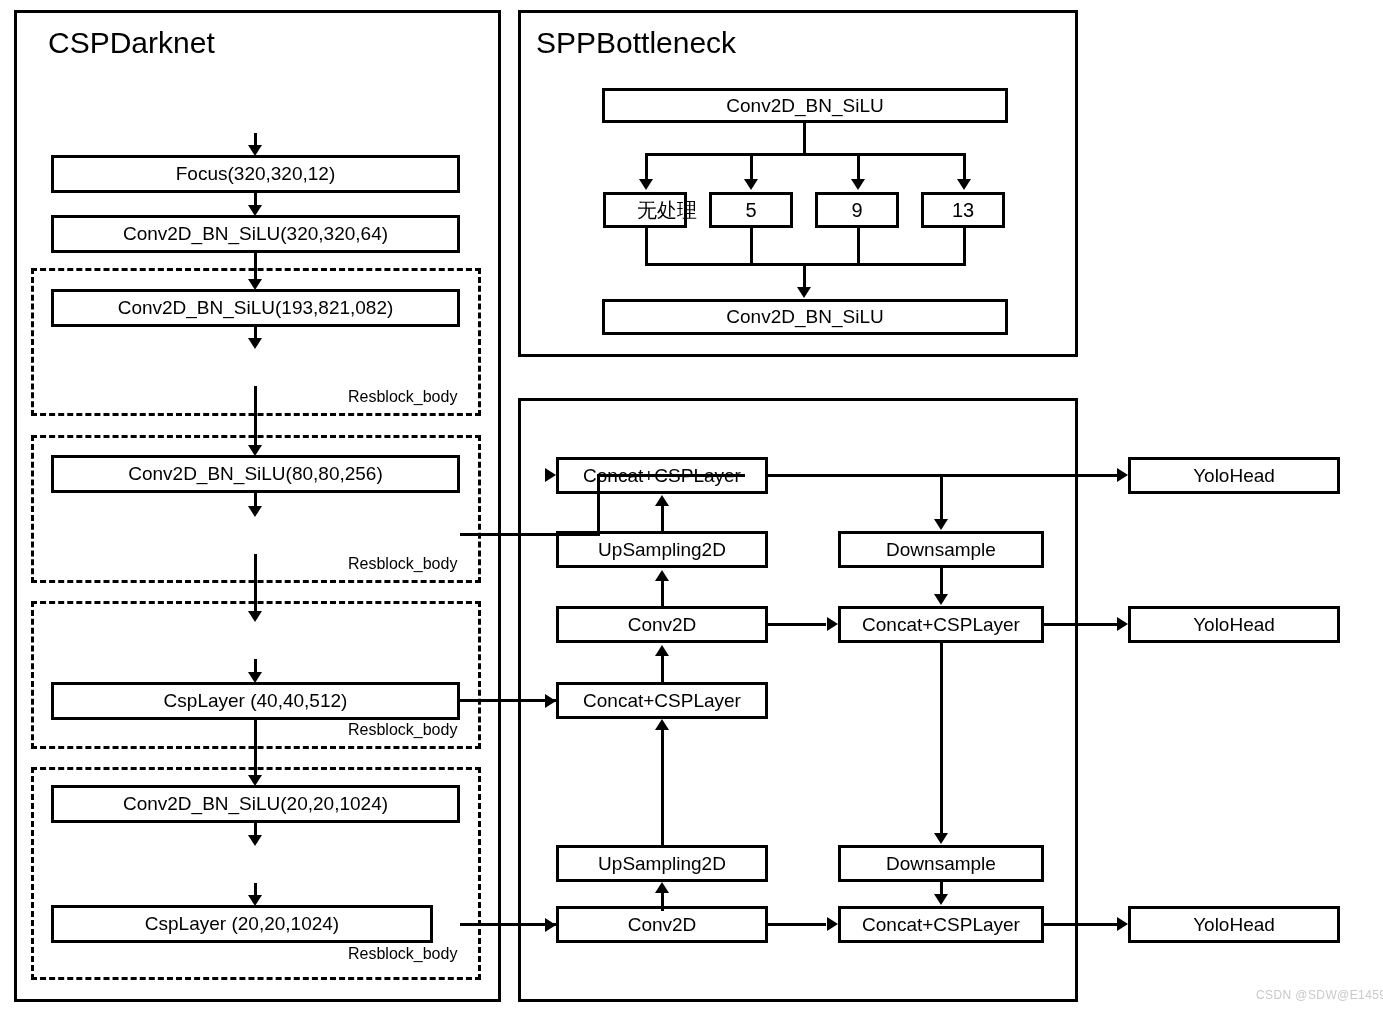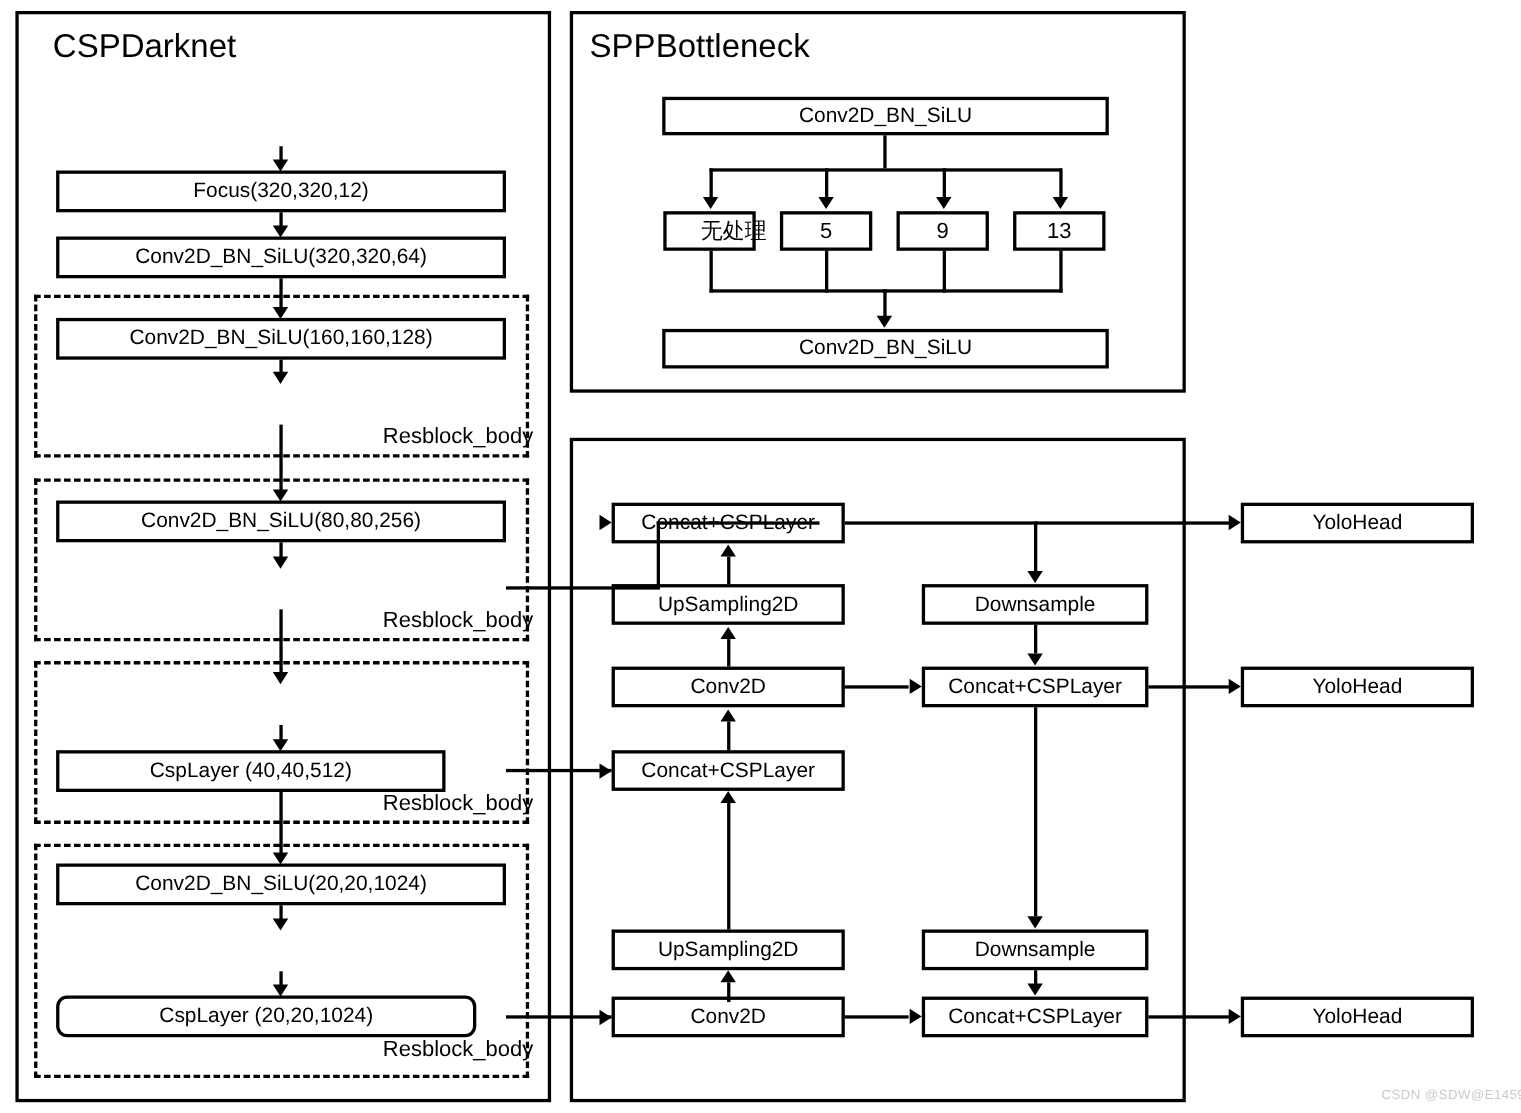--- a/index.html
+++ b/index.html
@@ -11,21 +11,21 @@
   .outer{position:absolute;border:3px solid #000;background:#fff;box-sizing:border-box;}
   .grouptitle{position:absolute;font-size:30px;line-height:30px;color:#000;white-space:nowrap;}
 
   
   .node{position:absolute;border:3px solid #000;background:#fff;box-sizing:border-box;
         display:flex;align-items:center;justify-content:center;
         font-size:19px;line-height:20px;white-space:nowrap;color:#000;}
 
   
   .dashgrp{position:absolute;border:3px dashed #000;background:transparent;box-sizing:border-box;}
-  .dashlbl{position:absolute;font-size:20px;line-height:16px;white-space:nowrap;color:#000;}
+  .dashlbl{position:absolute;font-size:16px;line-height:16px;white-space:nowrap;color:#000;}
 
   
   .ln{position:absolute;background:#000;}
   .hl{height:3px;}
   .vl{width:3px;}
   .arw{position:absolute;width:0;height:0;}
   .arw-d{border-left:7px solid transparent;border-right:7px solid transparent;border-top:11px solid #000;}
   .arw-u{border-left:7px solid transparent;border-right:7px solid transparent;border-bottom:11px solid #000;}
   .arw-r{border-top:7px solid transparent;border-bottom:7px solid transparent;border-left:11px solid #000;}
 
@@ -46,25 +46,25 @@
   <div class="dashlbl" style="left:348px;top:556px;">Resblock_body</div>
 
   <div class="dashgrp" style="left:31px;top:601px;width:450px;height:148px;"></div>
   <div class="dashlbl" style="left:348px;top:722px;">Resblock_body</div>
 
   <div class="dashgrp" style="left:31px;top:767px;width:450px;height:213px;"></div>
   <div class="dashlbl" style="left:348px;top:946px;">Resblock_body</div>
 
   <div class="node" style="left:51px;top:155px;width:409px;height:38px;">Focus(320,320,12)</div>
   <div class="node" style="left:51px;top:215px;width:409px;height:38px;">Conv2D_BN_SiLU(320,320,64)</div>
-  <div class="node" style="left:51px;top:289px;width:409px;height:38px;">Conv2D_BN_SiLU(160,160,128)</div>
+  <div class="node" style="left:51px;top:289px;width:409px;height:38px;">Conv2D_BN_SiLU(193,821,082)</div>
   <div class="node" style="left:51px;top:455px;width:409px;height:38px;">Conv2D_BN_SiLU(80,80,256)</div>
-  <div class="node" style="left:51px;top:682px;width:354px;height:38px;">CspLayer (40,40,512)</div>
+  <div class="node" style="left:51px;top:682px;width:409px;height:38px;">CspLayer (40,40,512)</div>
   <div class="node" style="left:51px;top:785px;width:409px;height:38px;">Conv2D_BN_SiLU(20,20,1024)</div>
-  <div class="node" style="left:51px;top:905px;width:382px;height:38px;border-radius:10px;">CspLayer (20,20,1024)</div>
+  <div class="node" style="left:51px;top:905px;width:382px;height:38px;">CspLayer (20,20,1024)</div>
 
   <div class="ln vl" style="left:254px;top:133px;height:16px;"></div>
   <div class="arw arw-d" style="left:248px;top:145px;"></div>
 
   <div class="ln vl" style="left:254px;top:193px;height:16px;"></div>
   <div class="arw arw-d" style="left:248px;top:205px;"></div>
 
   <div class="ln vl" style="left:254px;top:253px;height:30px;"></div>
   <div class="arw arw-d" style="left:248px;top:279px;"></div>
 

